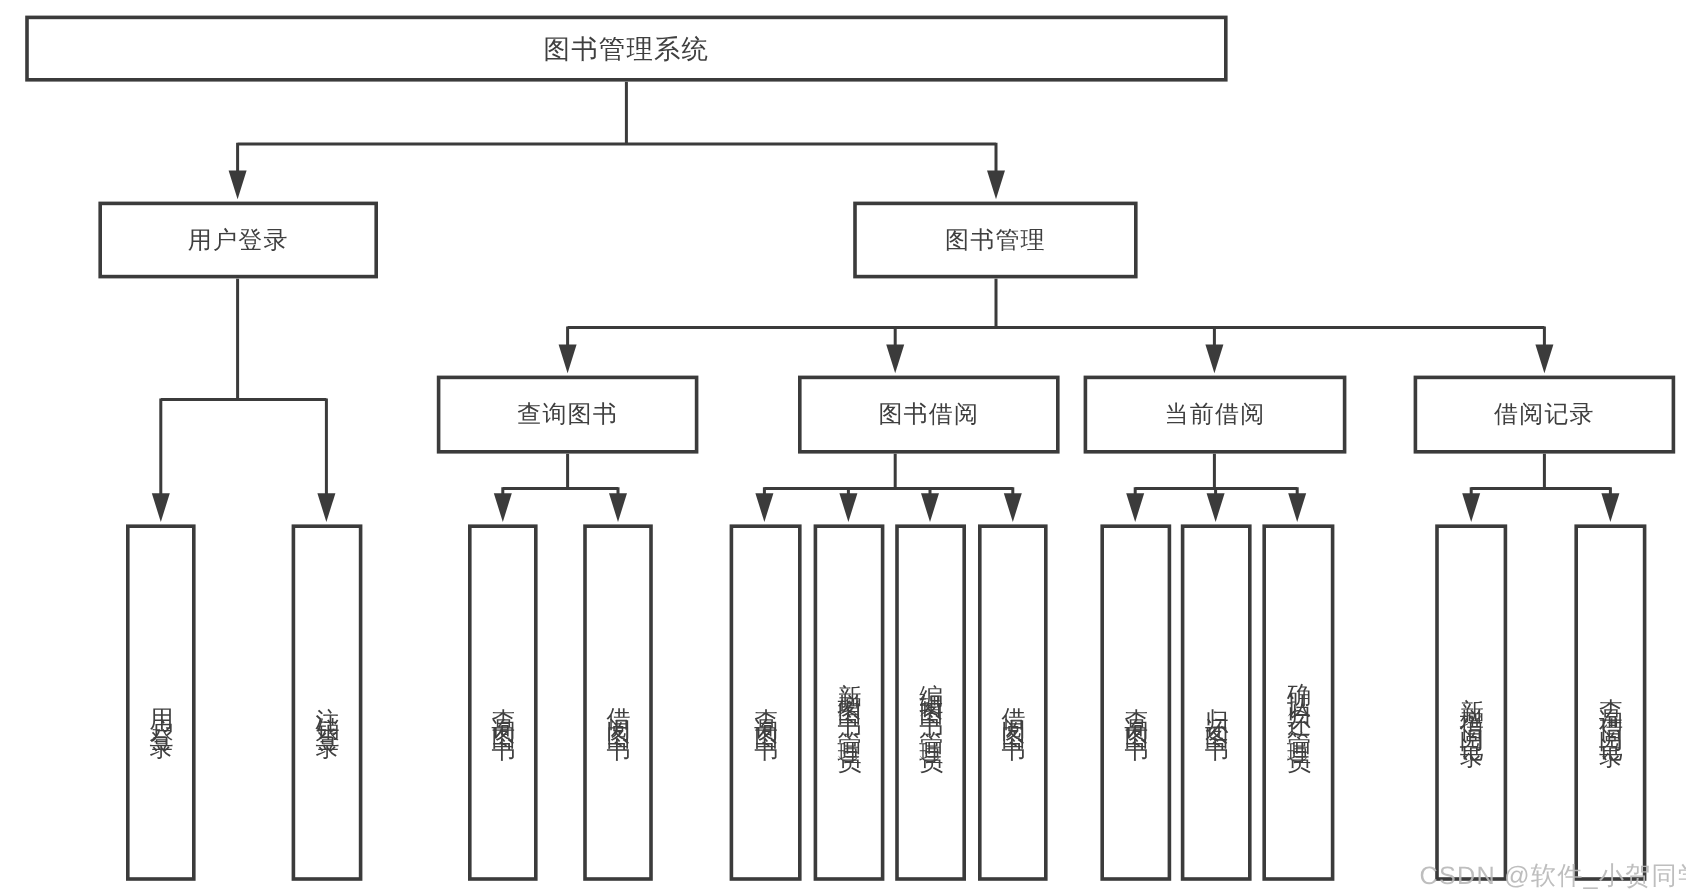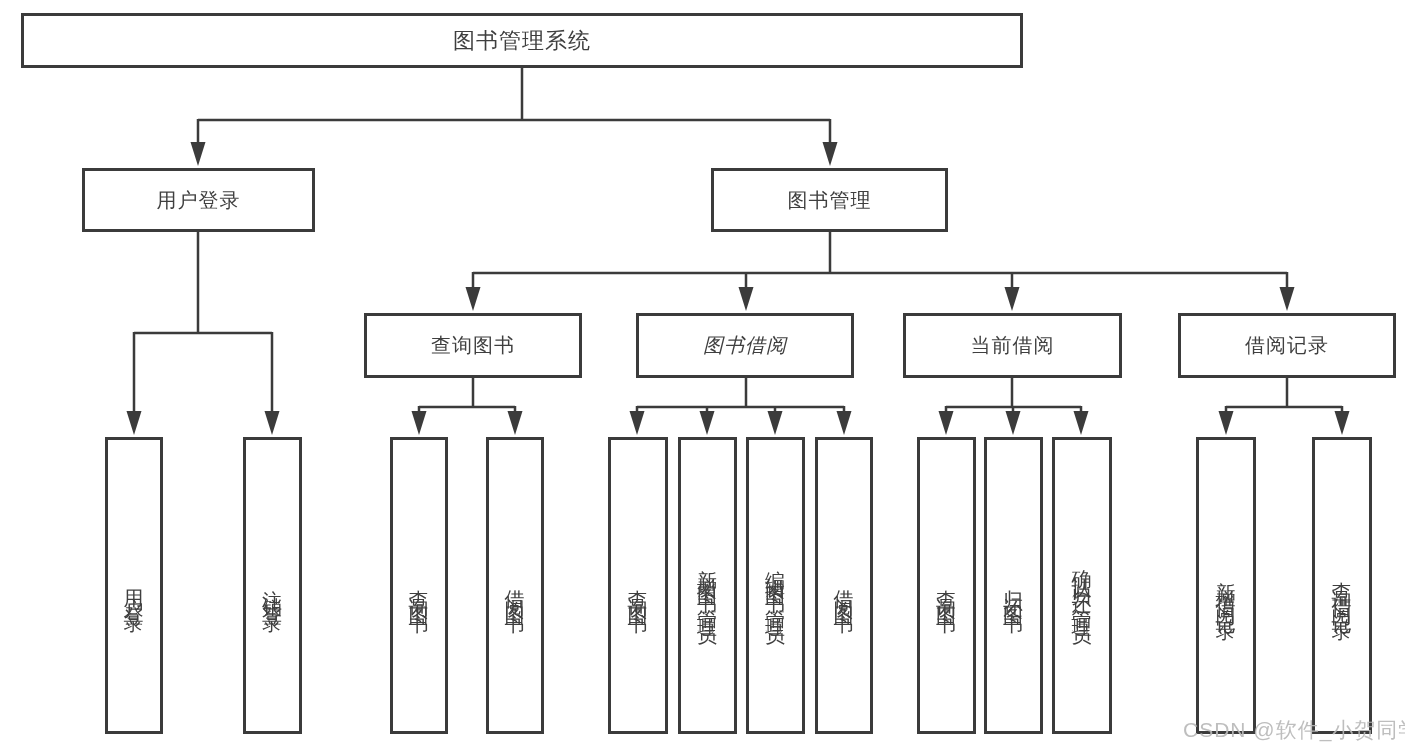--- a/index.html
+++ b/index.html
@@ -110,21 +110,21 @@
   <div class="box lvl2" style="left:82px;width:233px;">
     <span class="hlabel">用户登录</span>
   </div>
   <div class="box lvl2" style="left:711px;width:237px;">
     <span class="hlabel">图书管理</span>
   </div>
 
   <div class="box lvl3" style="left:364px;width:218px;">
     <span class="hlabel">查询图书</span>
   </div>
-  <div class="box lvl3" style="left:636px;width:218px;font-style:italic;">
+  <div class="box lvl3" style="left:665px;width:218px;">
     <span class="hlabel">图书借阅</span>
   </div>
   <div class="box lvl3" style="left:903px;width:219px;text-align:center;">
     <span class="hlabel">当前借阅</span>
   </div>
   <div class="box lvl3" style="left:1178px;width:218px;">
     <span class="hlabel">借阅记录</span>
   </div>
 
   <div class="box leaf" style="left:105px;width:58px;">

